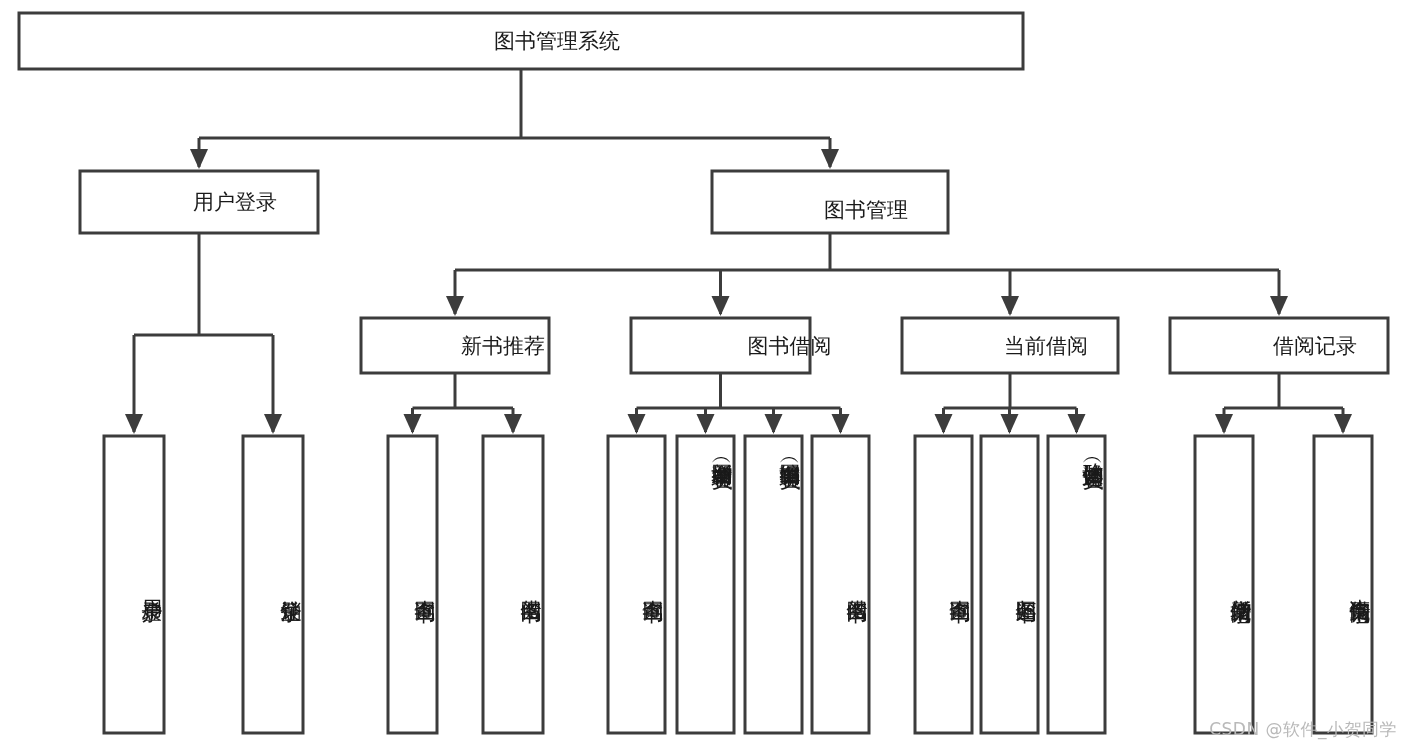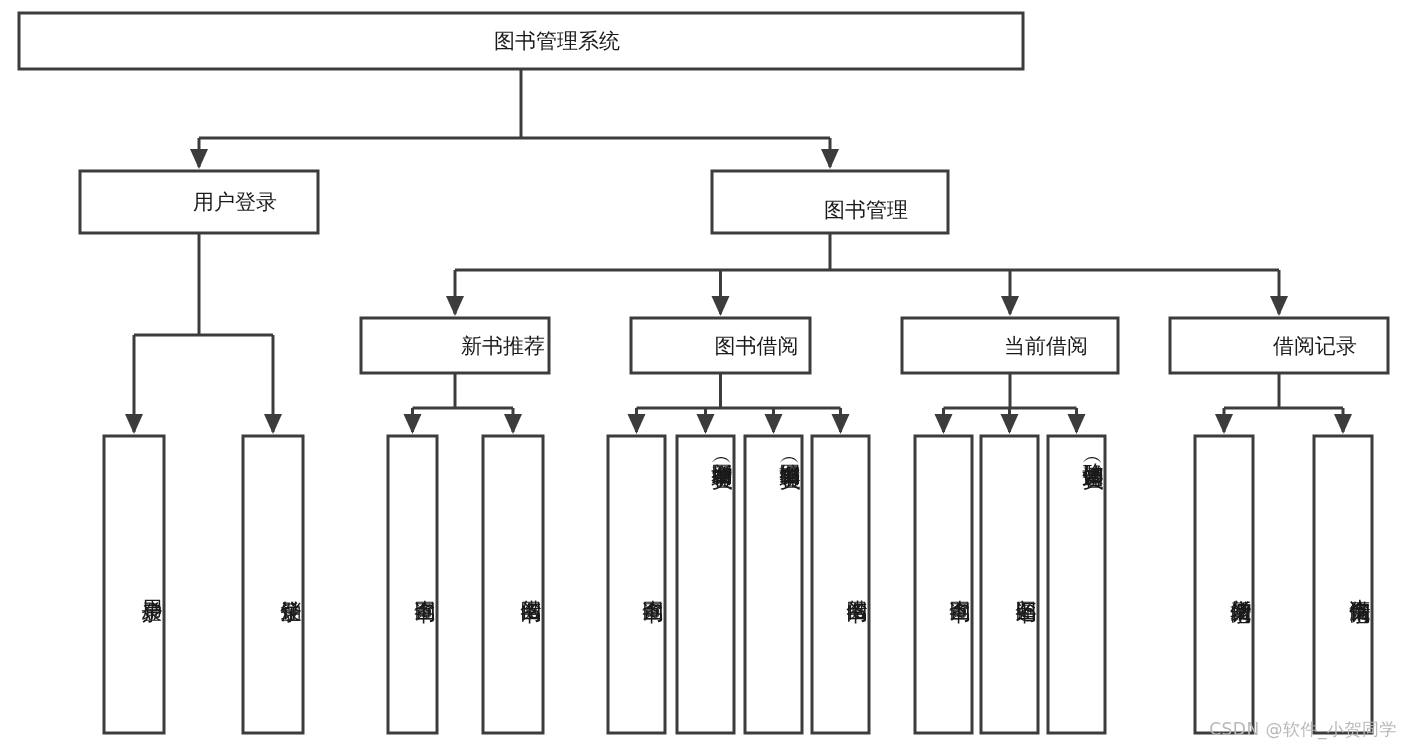--- a/index.html
+++ b/index.html
@@ -104,21 +104,21 @@
         <rect x="1195" y="436" width="58" height="297" class="node-rect"></rect>
         <rect x="1314" y="436" width="58" height="297" class="node-rect"></rect>
       </g>
   </svg>
 
   <div id="labels">
       <div class="htext" style="left: 19px; top: 13px; width: 1004px; height: 56px;">图书管理系统</div>
       <div class="htext" style="left: 80px; top: 171px; width: 238px; height: 62px;">用户登录</div>
       <div class="htext" style="left: 712px; top: 171px; width: 236px; height: 78px;">图书管理</div>
       <div class="htext" style="left: 361px; top: 318px; width: 212px; height: 55px;">新书推荐</div>
-      <div class="htext" style="left: 631px; top: 318px; width: 179px; height: 55px;">图书借阅</div>
+      <div class="htext" style="left: 664px; top: 318px; width: 179px; height: 55px;">图书借阅</div>
       <div class="htext" style="left: 902px; top: 318px; width: 216px; height: 55px;">当前借阅</div>
       <div class="htext" style="left: 1170px; top: 318px; width: 218px; height: 55px; border-radius: 24px;">借阅记录</div>
       <div class="vtext" style="left: 104px; top: 446px; width: 60px; height: 277px; justify-content: center;">用户登录</div>
       <div class="vtext" style="left: 243px; top: 446px; width: 60px; height: 277px; justify-content: center;">注销登录</div>
       <div class="vtext" style="left: 388px; top: 446px; width: 49px; height: 277px; justify-content: center;">查询图书</div>
       <div class="vtext" style="left: 483px; top: 446px; width: 60px; height: 277px; justify-content: center;">借阅图书</div>
       <div class="vtext" style="left: 608px; top: 446px; width: 57px; height: 277px; justify-content: center;">查询图书</div>
       <div class="vtext" style="left: 677px; top: 446px; width: 57px; height: 277px; justify-content: flex-start;">新增图书（管理员）</div>
       <div class="vtext" style="left: 745px; top: 446px; width: 57px; height: 277px; justify-content: flex-start;">编辑图书（管理员）</div>
       <div class="vtext" style="left: 812px; top: 446px; width: 57px; height: 277px; justify-content: center;">借阅图书</div>

